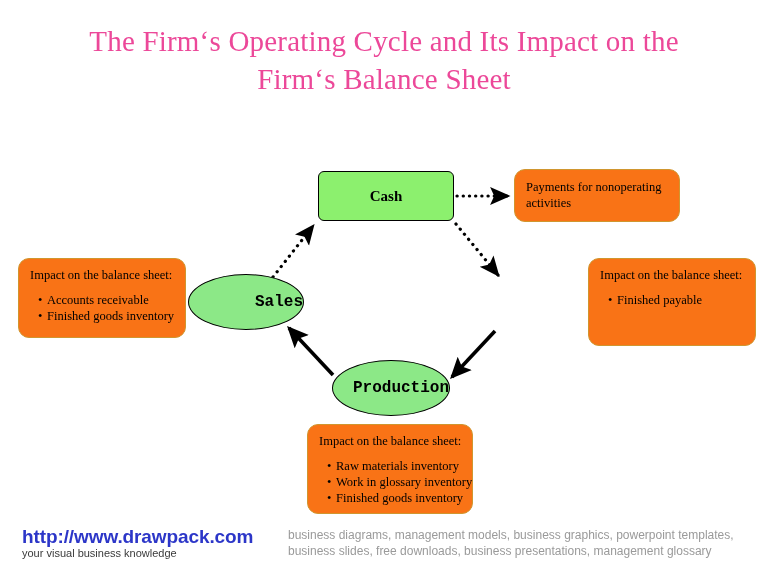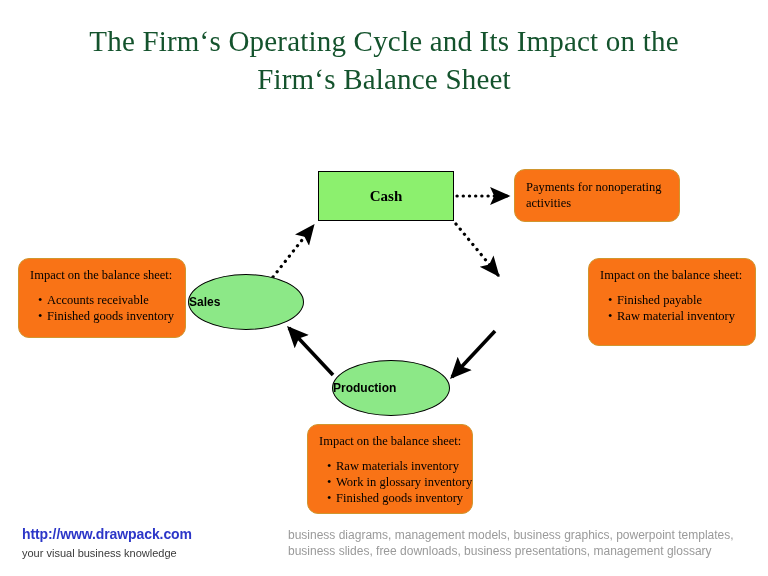--- a/index.html
+++ b/index.html
@@ -25,21 +25,21 @@
   
   #title {
     position: absolute;
     left: 52px;
     top: 22px;
     width: 664px;
     text-align: center;
     font-family: "Liberation Serif", "DejaVu Serif", serif;
     font-size: 29px;
     line-height: 38px;
-    color: #14532d;
+    color: #ec4899;
     letter-spacing: 0.2px;
   }
 
   
   #diagram {
     position: absolute;
     left: 0; top: 0;
     width: 768px;
     height: 520px;
   }
@@ -66,27 +66,27 @@
     color: #000000;
   }
   .node-ellipse {
     position: absolute;
     background: #8ce887;
     border: 1.5px solid #000000;
     border-radius: 50%;
     box-sizing: border-box;
     display: flex;
     align-items: center;
-    justify-content: flex-start;
-    font-family: Liberation Sans, sans-serif;
+    justify-content: flex-end;
+    font-family: Liberation Mono, monospace;
     font-weight: bold;
-    font-size: 12px;
+    font-size: 16px;
     color: #000000;
   }
-  #node-cash   { left: 318px; top: 171px; width: 136px; height: 50px; }
+  #node-cash   { left: 318px; top: 171px; width: 136px; height: 50px; border-radius: 6px; }
   #node-sales  { left: 188px; top: 274px; width: 116px; height: 56px; }
   #node-procurement { left: 463px; top: 274px; width: 128px; height: 56px; }
   #node-production  { left: 332px; top: 360px; width: 118px; height: 56px; }
 
   
   .callout {
     position: absolute;
     background: #f97316;
     border: 1.7px solid #d0962f;
     border-radius: 11px;
@@ -131,21 +131,21 @@
     top: 520px;
     width: 768px;
     height: 56px;
   }
   #footer-url {
     position: absolute;
     left: 22px;
     top: 6px;
     font-family: "Liberation Sans", sans-serif;
     font-weight: bold;
-    font-size: 14px;
+    font-size: 19px;
     color: #2c36c8;
     letter-spacing: -0.1px;
   }
   #footer-tagline {
     position: absolute;
     left: 22px;
     top: 27px;
     font-family: "Liberation Sans", sans-serif;
     font-size: 11px;
     color: #3a3a3a;
@@ -213,21 +213,20 @@
       <ul>
         <li>Accounts receivable</li>
         <li>Finished goods inventory</li>
       </ul>
     </div>
 
     <div class="callout" id="callout-procurement">
       <div class="head">Impact on the balance sheet:</div>
       <ul>
         <li>Finished payable</li>
-        <li>Raw material inventory</li>
       </ul>
     </div>
 
     <div class="callout" id="callout-production">
       <div class="head">Impact on the balance sheet:</div>
       <ul>
         <li>Raw materials inventory</li>
         <li>Work in glossary inventory</li>
         <li>Finished goods inventory</li>
       </ul>

